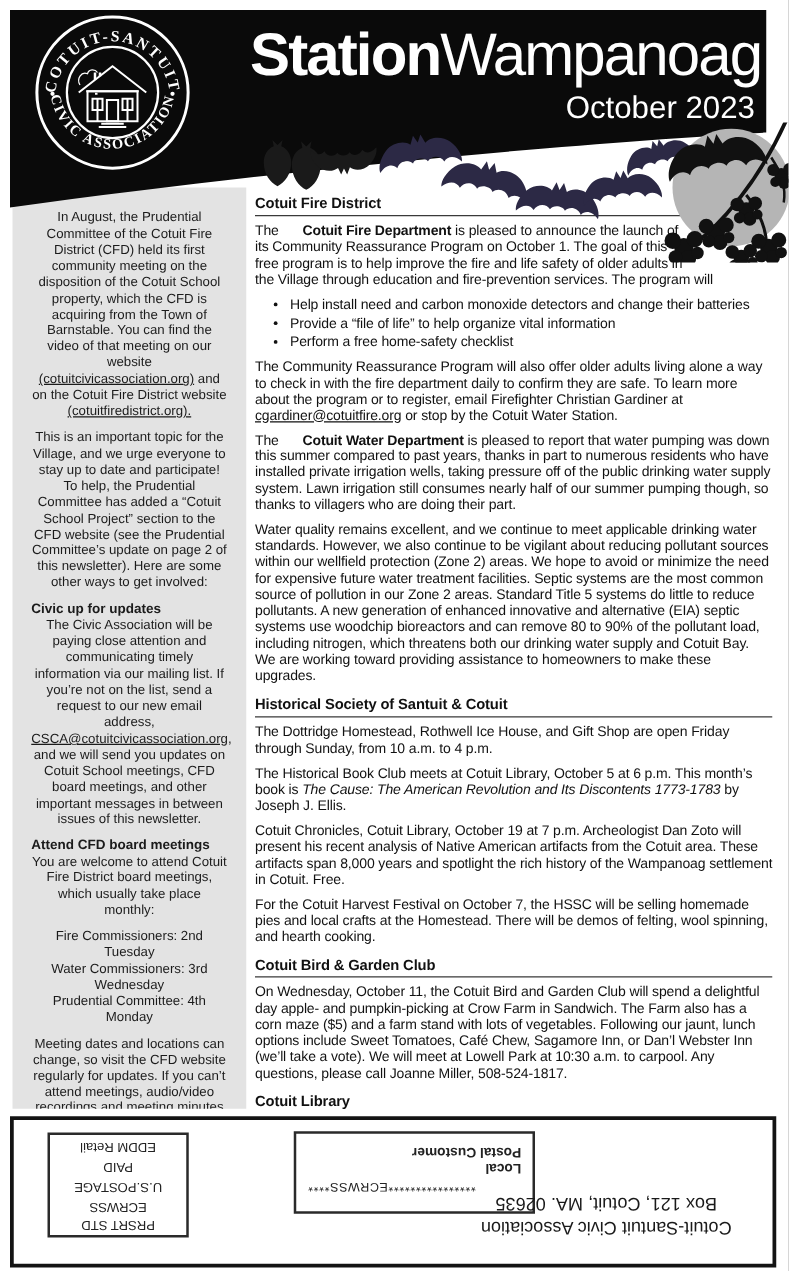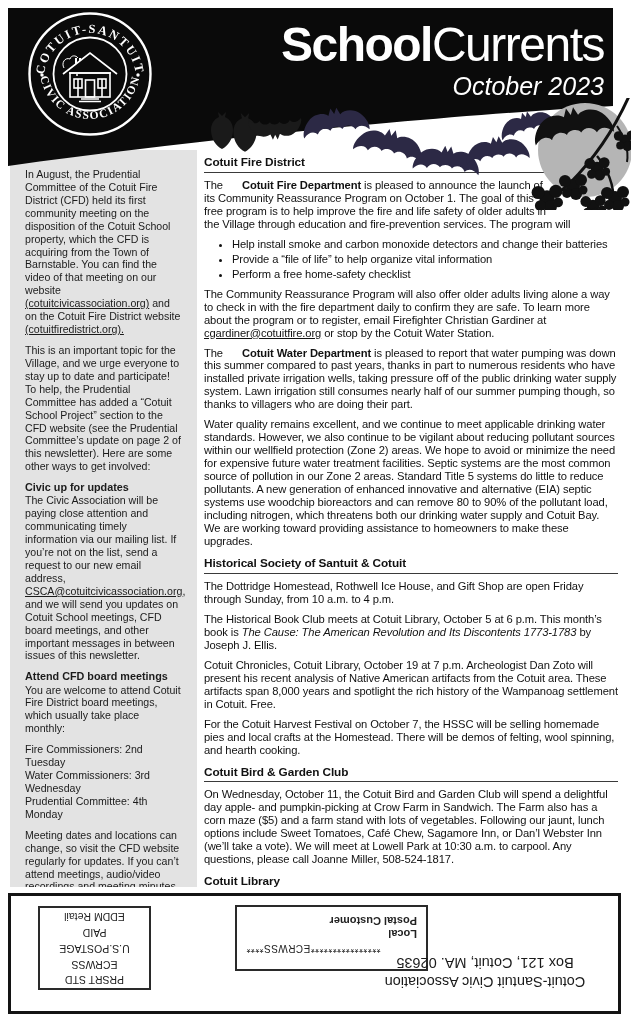--- a/index.html
+++ b/index.html
@@ -5,30 +5,30 @@
   html,body{margin:0;padding:0;background:#9a9a9a;}
   .page{position:relative;width:631px;height:1024px;background:#fff;overflow:hidden;
         font-family:"Liberation Sans",sans-serif;color:#111;margin:0 auto;}
 
   
   .masthead-svg{position:absolute;left:0;top:0;z-index:3;}
   .masthead-text{position:absolute;left:200px;top:20px;width:404px;text-align:right;z-index:4;color:#fff;}
   .title-line{font-size:48px;letter-spacing:-1.5px;line-height:1.05;white-space:nowrap;}
   .title-bold{font-weight:bold;}
   .title-reg{font-weight:normal;}
-  .issue-date{font-size:25px;font-weight:normal;margin-top:2px;letter-spacing:0;font-style:italic;}
+  .issue-date{font-size:25px;font-weight:normal;margin-top:2px;letter-spacing:0;}
 
   
   .decor-svg{position:absolute;left:195px;top:98px;z-index:5;pointer-events:none;}
 
   
   .sidebar{position:absolute;left:10px;top:150px;width:187px;height:737px;background:#e3e3e3;
            box-sizing:border-box;padding:18px 15px 10px 15px;z-index:1;
            font-size:10.6px;line-height:1.22;color:#1b1b1b;overflow:hidden;}
-  .sidebar p{margin:0 0 8px 0;}
+  .sidebar p{margin:0 0 8px 0;text-align:center;}
   .sidebar h4{margin:4px 0 0 0;font-size:10.8px;}
   .sb-schedule{margin:0 0 8px 0;}
 
   
   .main{position:absolute;left:204px;top:156px;width:414px;height:735px;z-index:2;
         font-size:11.2px;line-height:1.16;letter-spacing:-0.1px;overflow:hidden;}
   .section-heading{font-weight:bold;font-size:11.8px;border-bottom:1.2px solid #3a3a3a;
                    padding-bottom:2px;margin:9px 0 6px 0;}
   .section-heading.first{margin-top:0;}
   .main p{margin:0 0 7px 0;}
@@ -90,21 +90,21 @@
         <path d="M-12,1 H-14 M-12,5 V23 M12,5 V23"></path>
         <path d="M-9,25 H9 M-11,27.5 H11"></path>
         <path d="M-14,-16 V-10 M-10,-16 V-13" stroke-width="2"></path>
         <path d="M-26,-6 c-3,-5 1,-11 6,-9 c1,-4 6,-4 8,-1" stroke-width="1"></path>
       </g>
     </g>
   </svg>
 
   <div class="masthead-text">
     <div class="title-line">
-      <span class="title-bold">School</span><span class="title-reg">Currents</span>
+      <span class="title-bold">Station</span><span class="title-reg">Wampanoag</span>
     </div>
     <div class="issue-date">October 2023</div>
   </div>
 
   <svg class="decor-svg" width="436" height="112" viewBox="0 0 436 112">
     <defs>
       <g id="bat">
         <path d="M0,-6 L-3,-12 L-6,-5 C-10,-9 -20,-9 -26,-3 C-32,3 -34,10 -33,14
                  C-28,8 -22,8 -19,12 C-16,6 -9,6 -6,10 C-4,6 4,6 6,10
                  C9,6 16,6 19,12 C22,8 28,8 33,14 C34,10 32,3 26,-3
@@ -162,21 +162,21 @@
     <p><span>Meeting dates and locations can change, so visit the CFD website regularly for updates. If you can’t attend meetings, audio/video recordings and meeting minutes are available on the website.</span></p>
 
   </aside>
 
   <main class="main">
 
     <h3 class="section-heading first">Cotuit Fire District</h3>
     <div class="moon-spacer"></div>
     <p><span>The </span><span class="run-b">Cotuit Fire Department</span><span> is pleased to announce the launch of its Community Reassurance Program on October 1. The goal of this free program is to help improve the fire and life safety of older adults in the Village through education and fire-prevention services. The program will</span></p>
     <ul>
-      <li>Help install smoke and carbon monoxide detectors and change their batteries</li>
+      <li>Help install need and carbon monoxide detectors and change their batteries</li>
       <li>Provide a “file of life” to help organize vital information</li>
       <li>Perform a free home-safety checklist</li>
     </ul>
     <p><span>The Community Reassurance Program will also offer older adults living alone a way to check in with the fire department daily to confirm they are safe. To learn more about the program or to register, email Firefighter Christian Gardiner at </span><span class="run-u">cgardiner@cotuitfire.org</span><span> or stop by the Cotuit Water Station.</span></p>
     <p><span>The </span><span class="run-b">Cotuit Water Department</span><span> is pleased to report that water pumping was down this summer compared to past years, thanks in part to numerous residents who have installed private irrigation wells, taking pressure off of the public drinking water supply system. Lawn irrigation still consumes nearly half of our summer pumping though, so thanks to villagers who are doing their part.</span></p>
     <p><span>Water quality remains excellent, and we continue to meet applicable drinking water standards. However, we also continue to be vigilant about reducing pollutant sources within our wellfield protection (Zone 2) areas. We hope to avoid or minimize the need for expensive future water treatment facilities. Septic systems are the most common source of pollution in our Zone 2 areas. Standard Title 5 systems do little to reduce pollutants. A new generation of enhanced innovative and alternative (EIA) septic systems use woodchip bioreactors and can remove 80 to 90% of the pollutant load, including nitrogen, which threatens both our drinking water supply and Cotuit Bay. We are working toward providing assistance to homeowners to make these upgrades.</span></p>
 
     <h3 class="section-heading">Historical Society of Santuit &amp; Cotuit</h3>
     <p><span>The Dottridge Homestead, Rothwell Ice House, and Gift Shop are open Friday through Sunday, from 10 a.m. to 4 p.m.</span></p>
     <p><span>The Historical Book Club meets at Cotuit Library, October 5 at 6 p.m. This month’s book is </span><span class="run-i">The Cause: The American Revolution and Its Discontents 1773-1783</span><span> by Joseph J. Ellis.</span></p>

